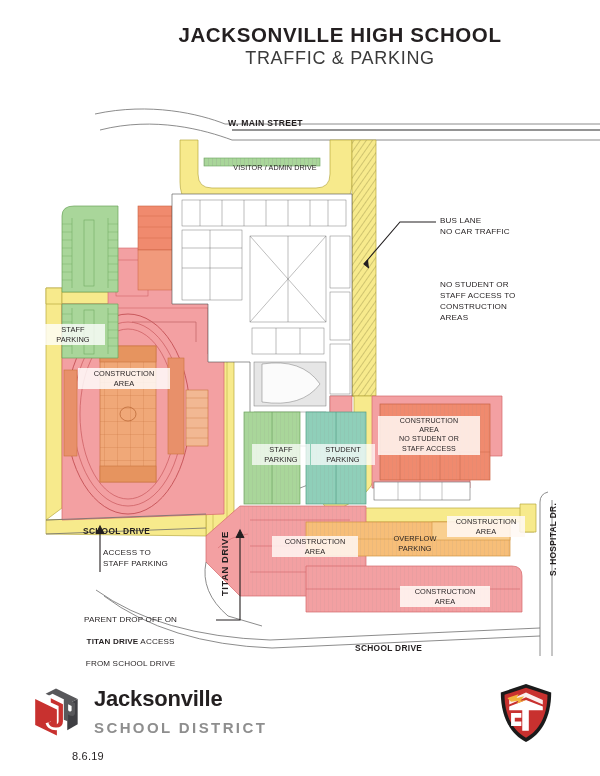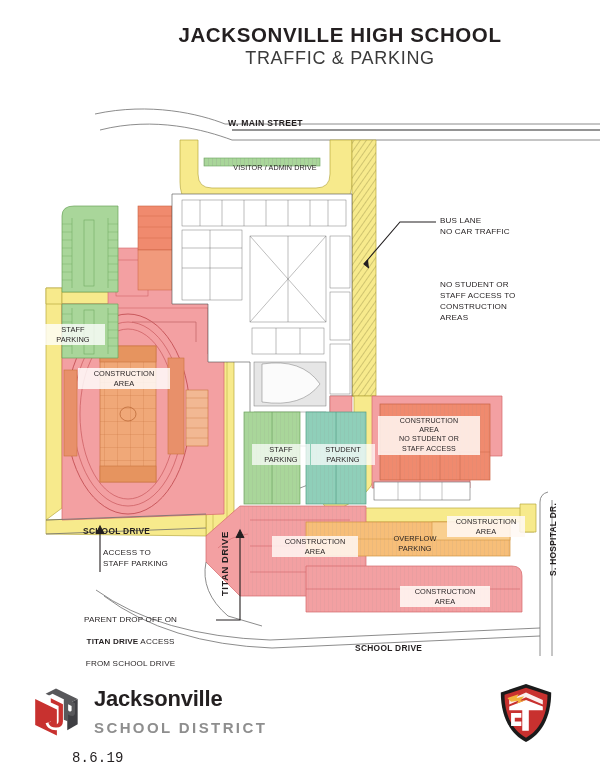--- a/index.html
+++ b/index.html
@@ -77,21 +77,21 @@
   .logo-wrap{position:absolute;left:30px;top:20px;display:flex;align-items:flex-start;}
   .logo-mark{width:52px;height:52px;flex:0 0 52px;}
   .logo-text{margin-left:12px;padding-top:1px;}
   .logo-l1,.logo-l2{
     font-size:22px;font-weight:bold;color:#231f20;line-height:1.08;letter-spacing:-.2px;
   }
   .logo-l3{
     font-size:15px;font-weight:bold;color:#8e8e8e;letter-spacing:2.4px;margin-top:8px;
   }
   .logo-date{
-    position:absolute;left:72px;top:84px;font-size:14px;color:#231f20;letter-spacing:.2px;font-family:Liberation Mono, monospace;
+    position:absolute;left:72px;top:84px;font-size:11px;color:#231f20;letter-spacing:.2px;
   }
   .crest{position:absolute;left:498px;top:16px;width:56px;height:62px;}
 </style>
 </head>
 <body>
 
 <div id="page">
 
   <div class="title-block">
     <div class="title-main">JACKSONVILLE HIGH SCHOOL</div>

